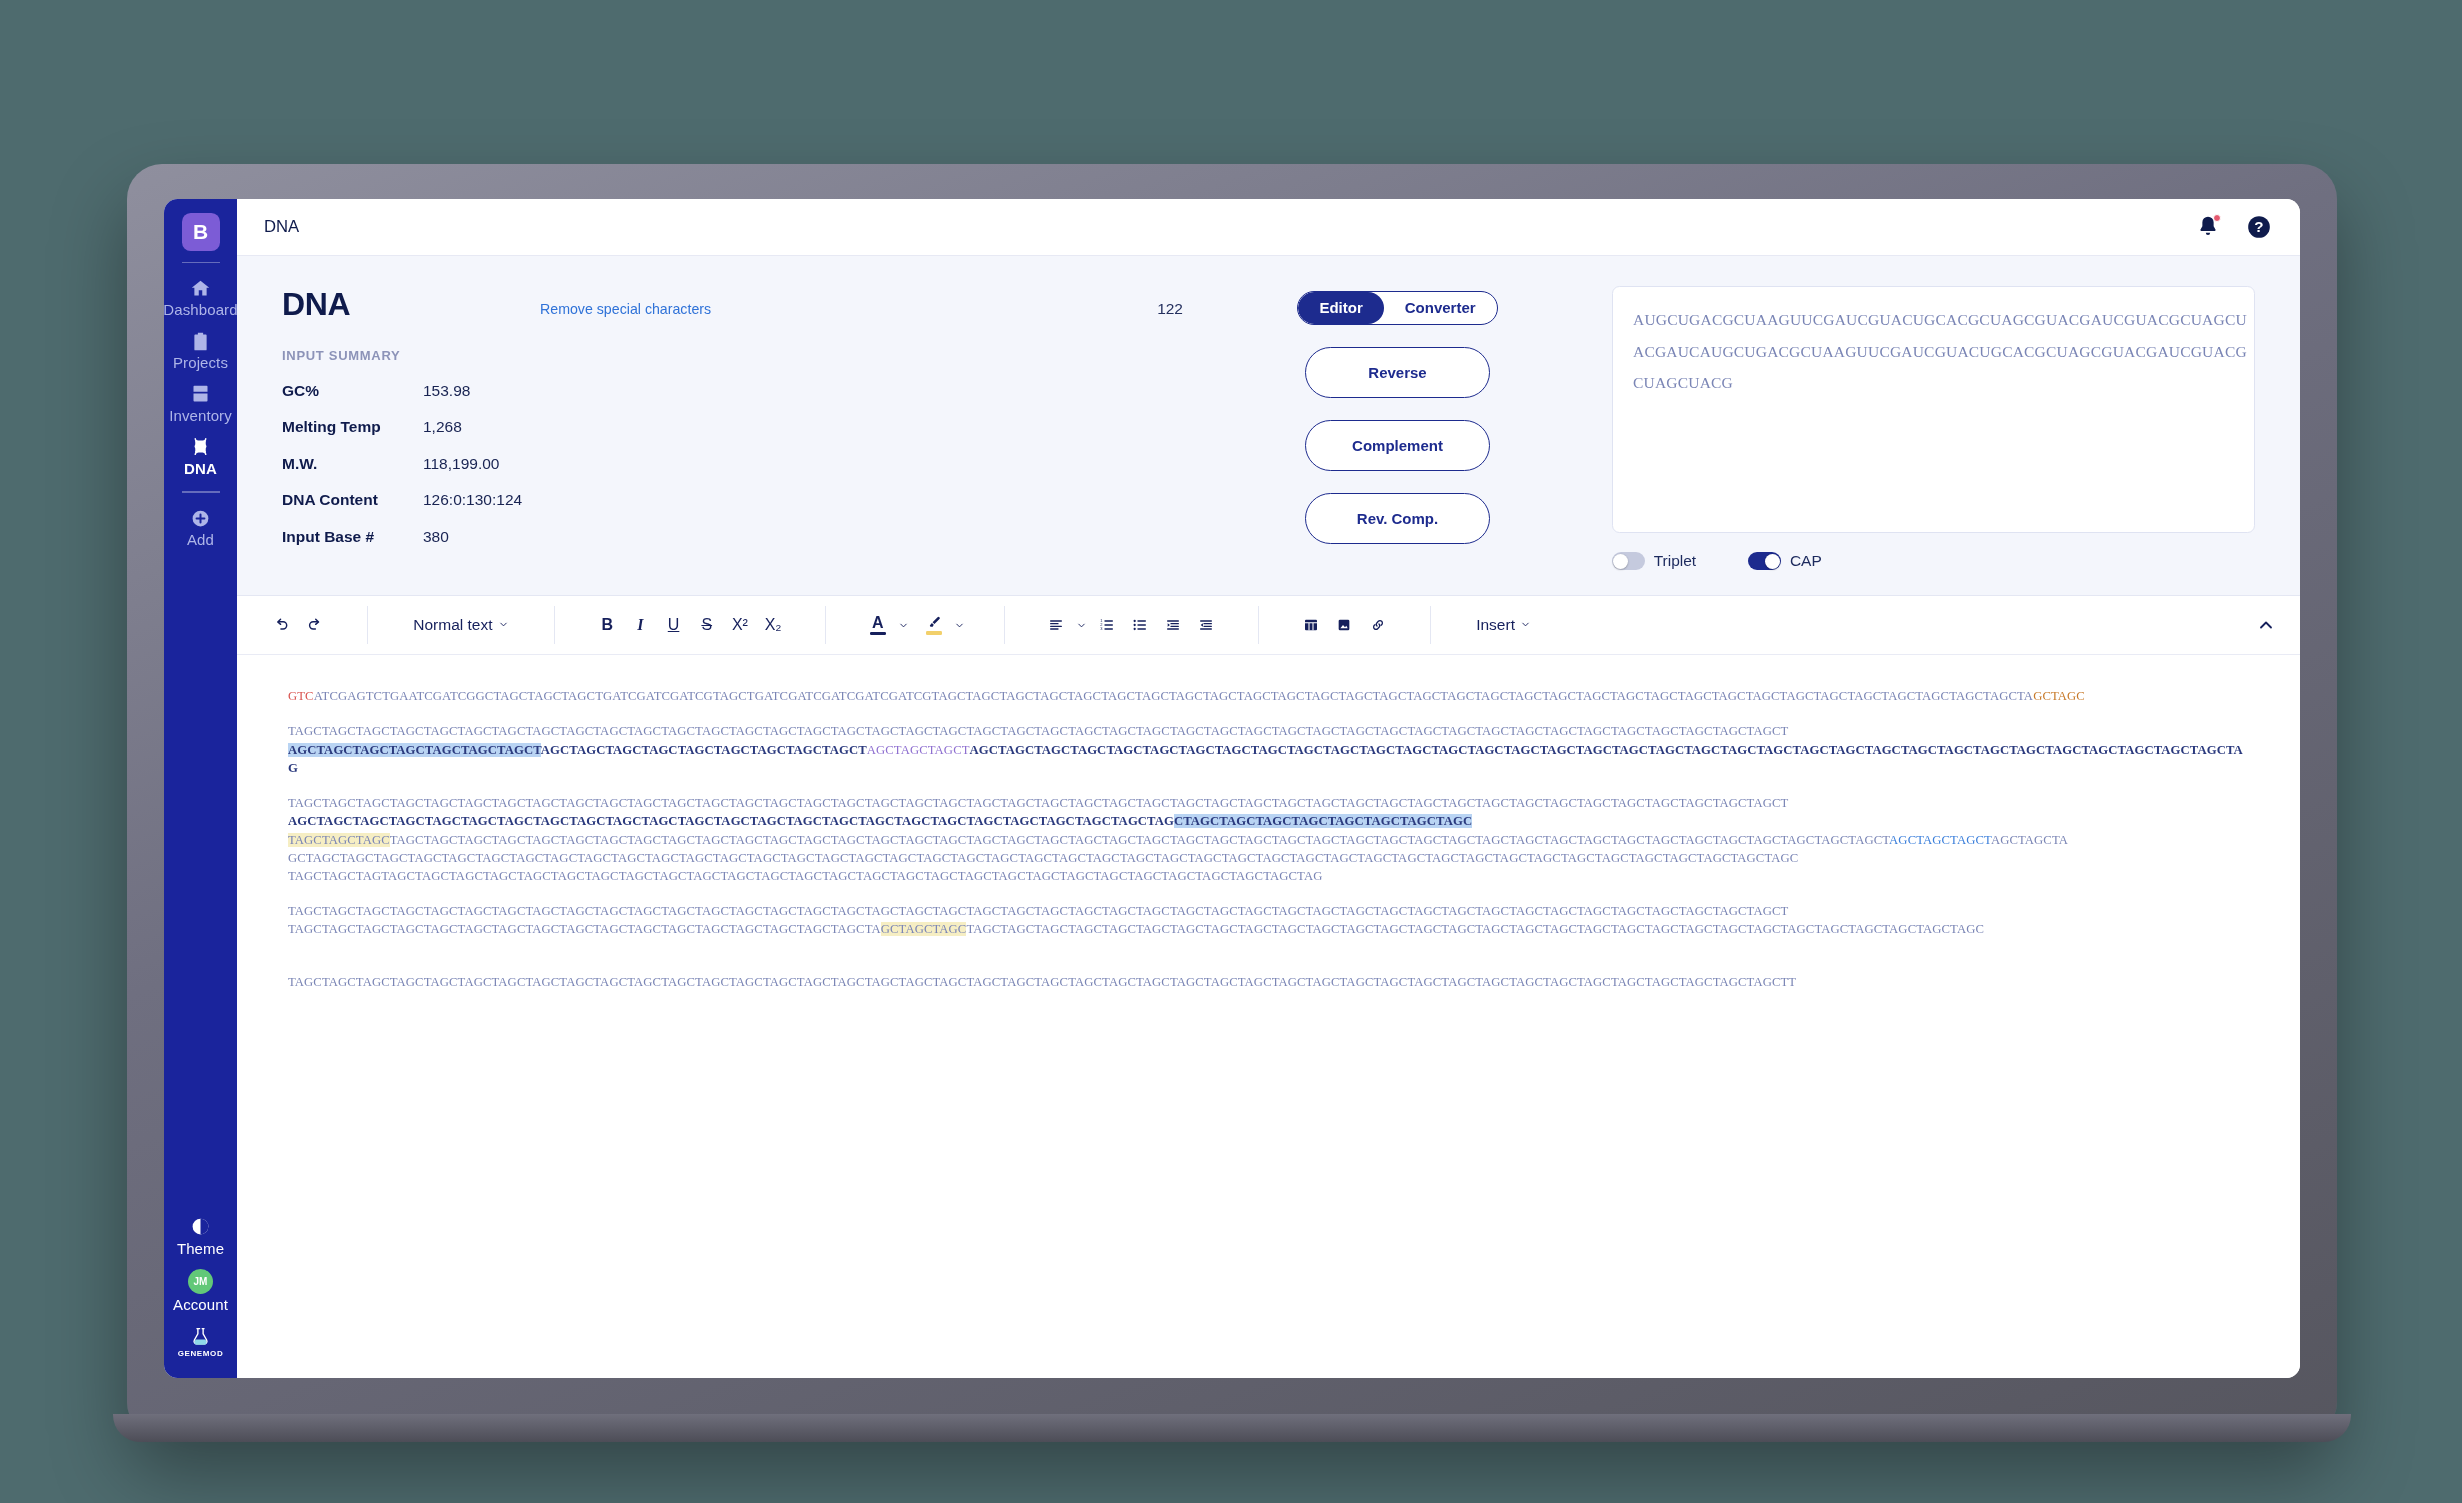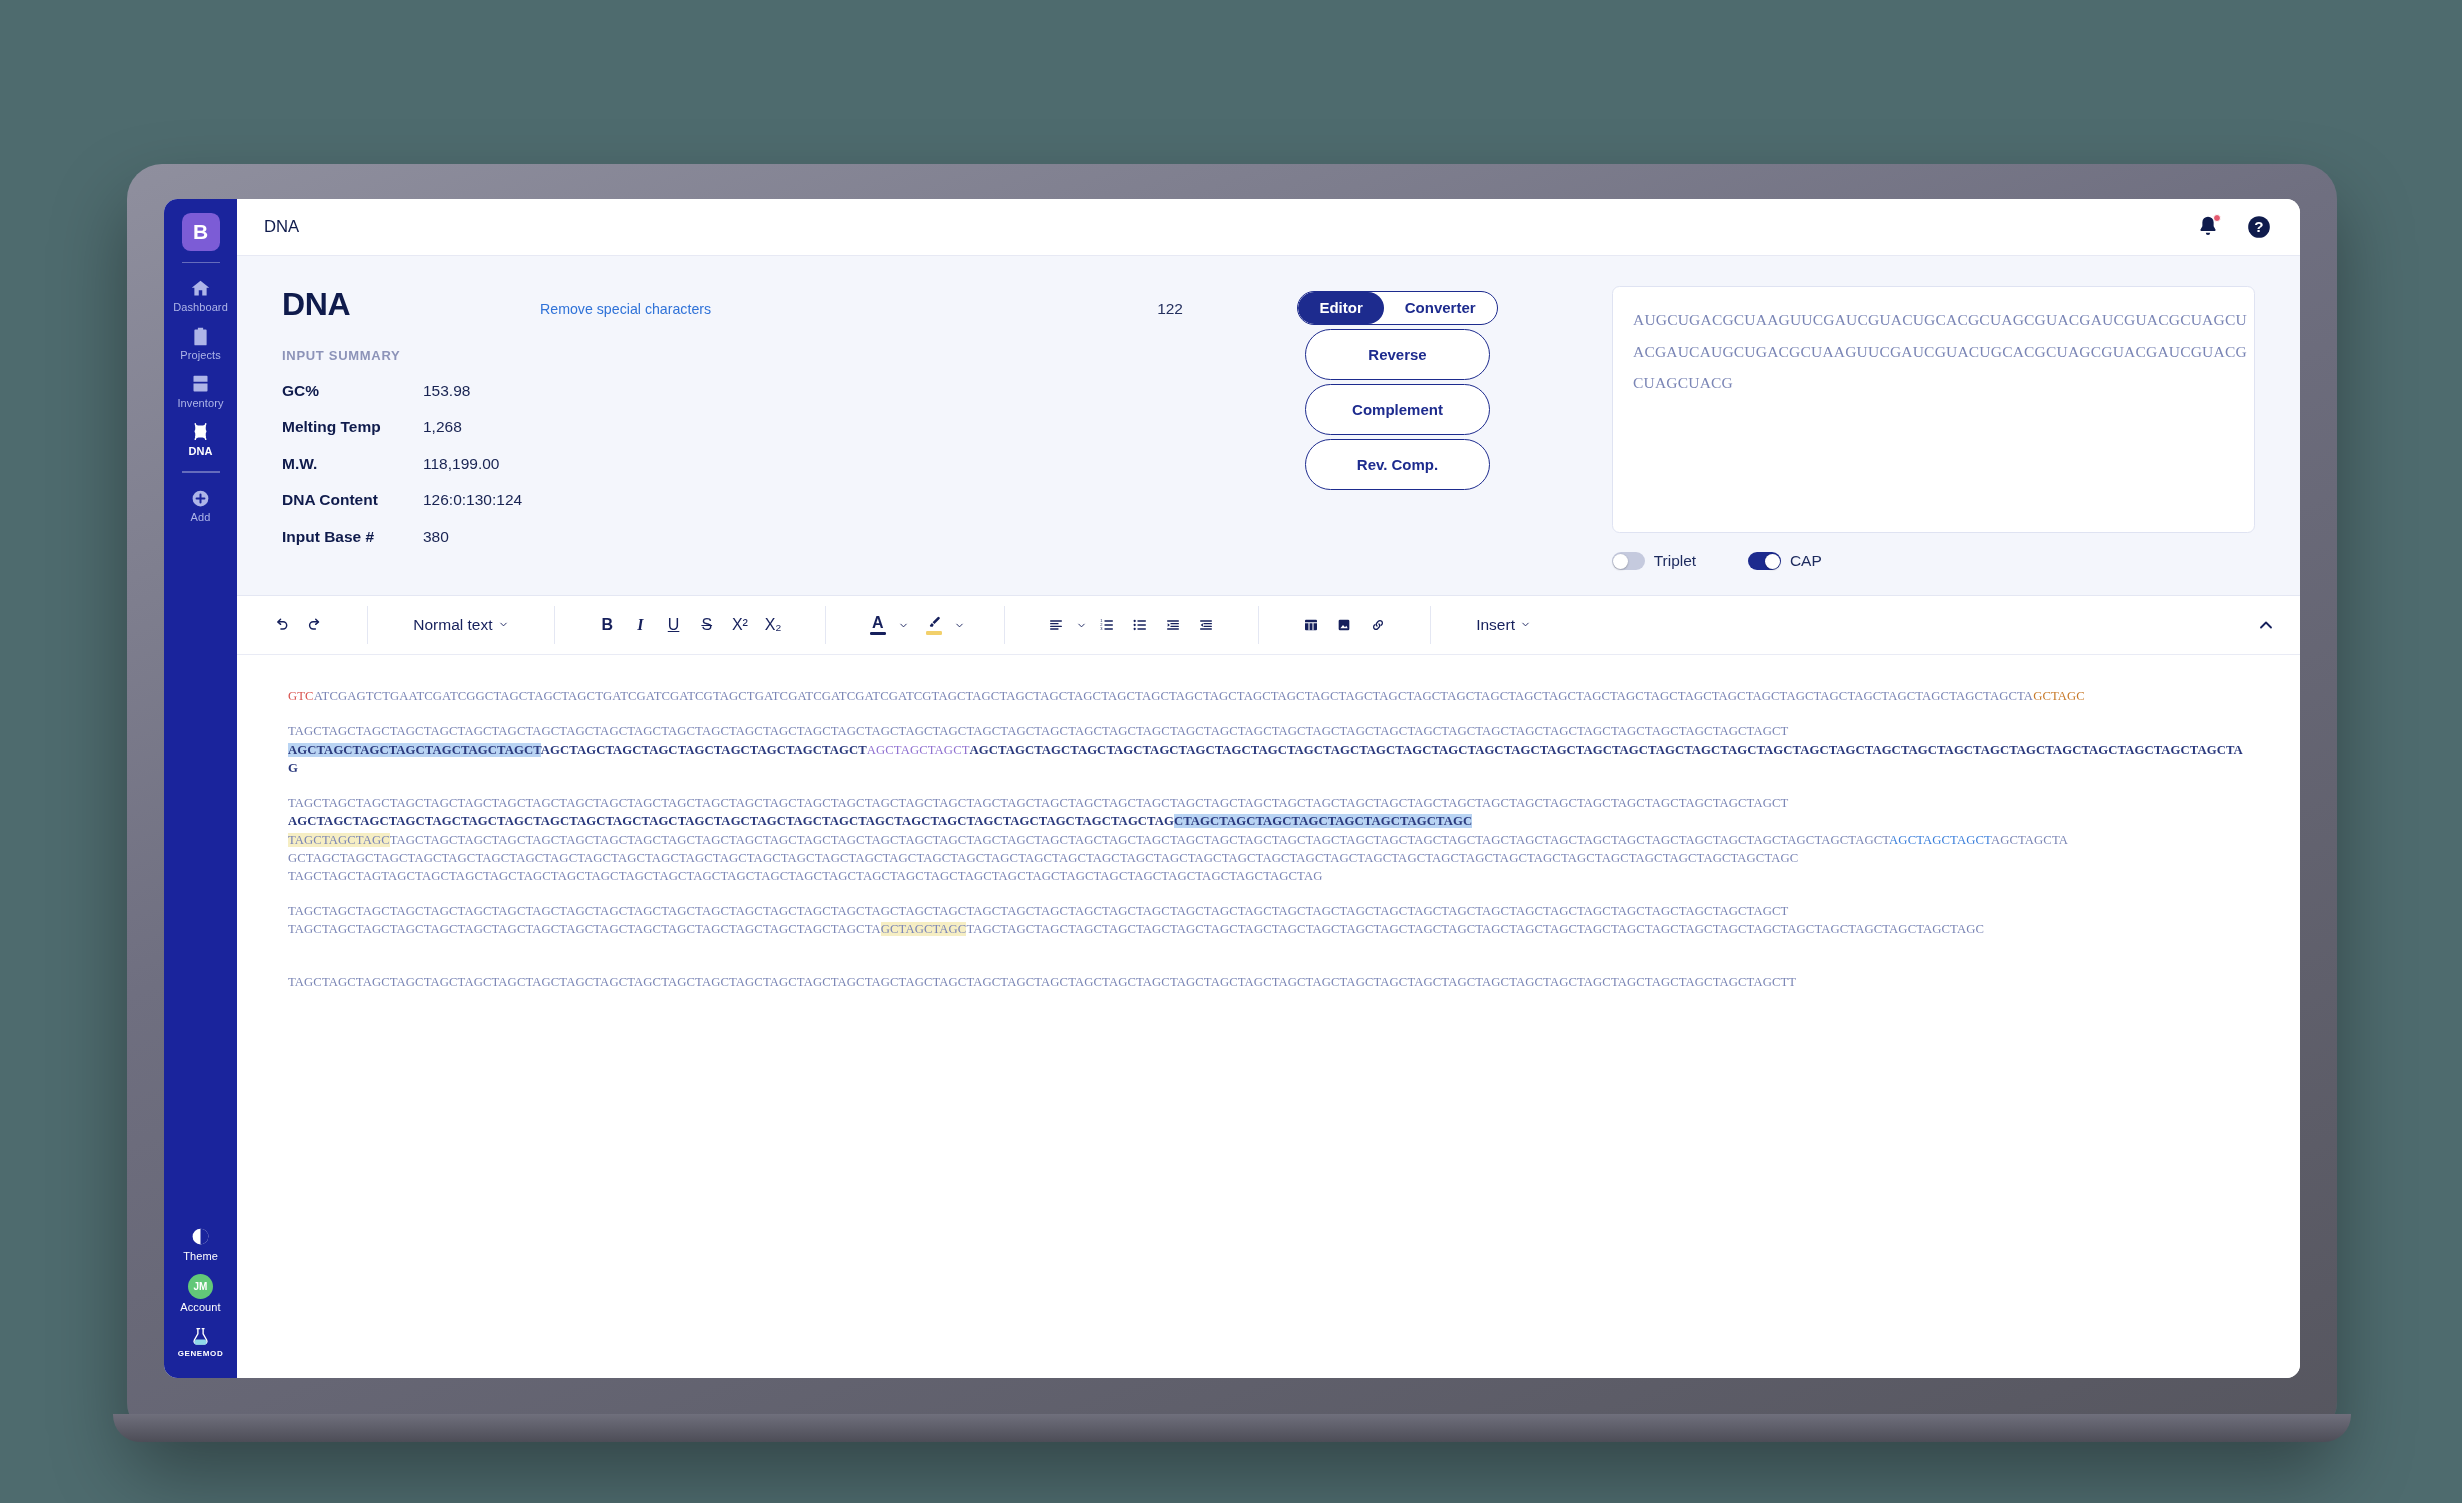--- a/index.html
+++ b/index.html
@@ -43,21 +43,21 @@
     background: #7c5cd6; color:#fff;
     display:flex; align-items:center; justify-content:center;
     font-size: 21px; font-weight: 700;
   }
   .side-div { width: 38px; height: 1.2px; background: rgba(255,255,255,.33); margin: 11px 0 6.2px; }
   .nav-item {
     width: 100%; display:flex; flex-direction:column; align-items:center;
     padding: 8.7px 0 3.7px; gap:2.5px; cursor:pointer;
   }
   .nav-item .ic { width: 21px; height: 21px; display:block; }
-  .nav-item .lbl { font-size: 11px; letter-spacing:0.1px; color:#aeb5e8; }
+  .nav-item .lbl { font-size: 15px; letter-spacing:0.1px; color:#aeb5e8; }
   .nav-item.active .lbl { color:#ffffff; font-weight:600; }
   .nav-item.active .ic path, .nav-item.active .ic circle, .nav-item.active .ic rect { fill:#ffffff; }
   .nav-spacer { flex: 1 1 auto; }
   .nav-bottom { padding-bottom: 16px; width:100%; }
   .avatar-circle {
     width: 25px; height: 25px; border-radius: 50%;
     background: #62c878; color: #fff; font-size: 10px; font-weight: 700;
     display:flex; align-items:center; justify-content:center;
   }
   .genemod-lbl { font-size: 8px; letter-spacing: 0.6px; color:#fff; font-weight:600; }
@@ -105,21 +105,21 @@
   }
   .io-box .ln { white-space: nowrap; }
   .io-foot { display:flex; align-items:center; margin-top: 13.6px; gap: 28px; }
   .link-txt { font-size: 14.2px; color:#2f72d8; cursor:pointer; }
   .io-foot .spacer{flex:1;}
   .count-txt { font-size: 15.5px; color:#24305e; }
 
   
   #ctrl-col {
     flex: 1 1 auto; display:flex; flex-direction:column; align-items:center;
-    padding-top: 5px; gap: 4px;
+    padding-top: 5px; gap: 22px;
   }
   .seg {
     display:flex; border:1.2px solid #1d2b8e; border-radius:617px; overflow:hidden;
     background:#fff;
   }
   .seg > div {
     padding: 7.4px 21px; font-size: 15px; font-weight:600; color:#1d2b8e; cursor:pointer;
   }
   .seg > div.on { background:#1d2b8e; color:#fff; border-radius:617px; }
   .pillbtn {

